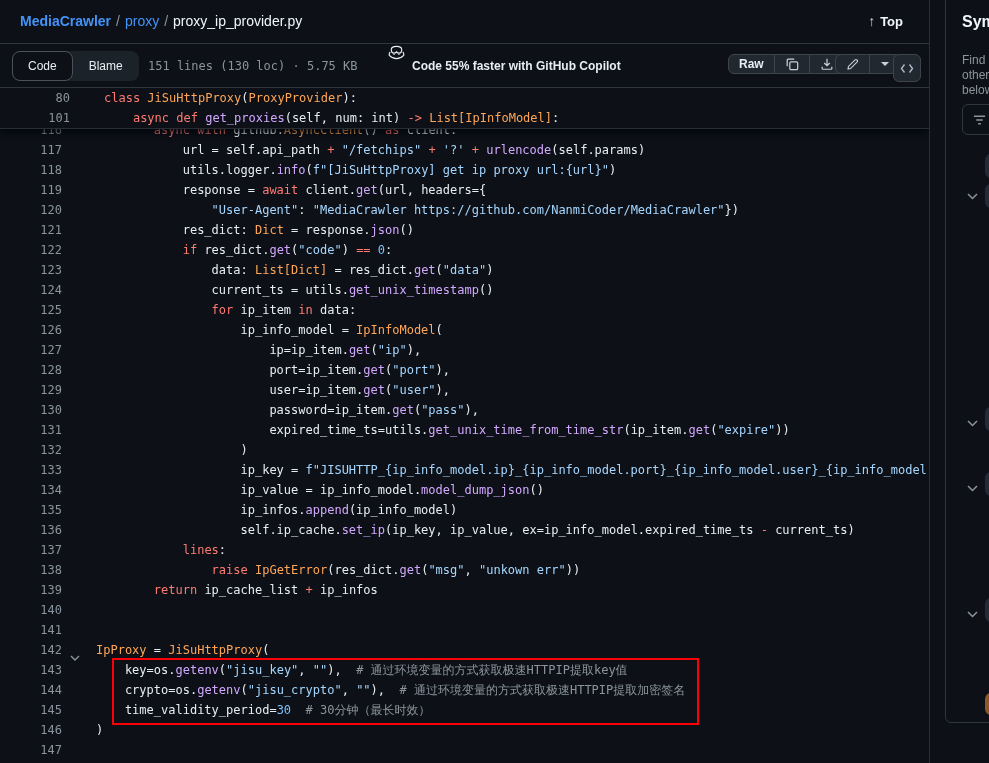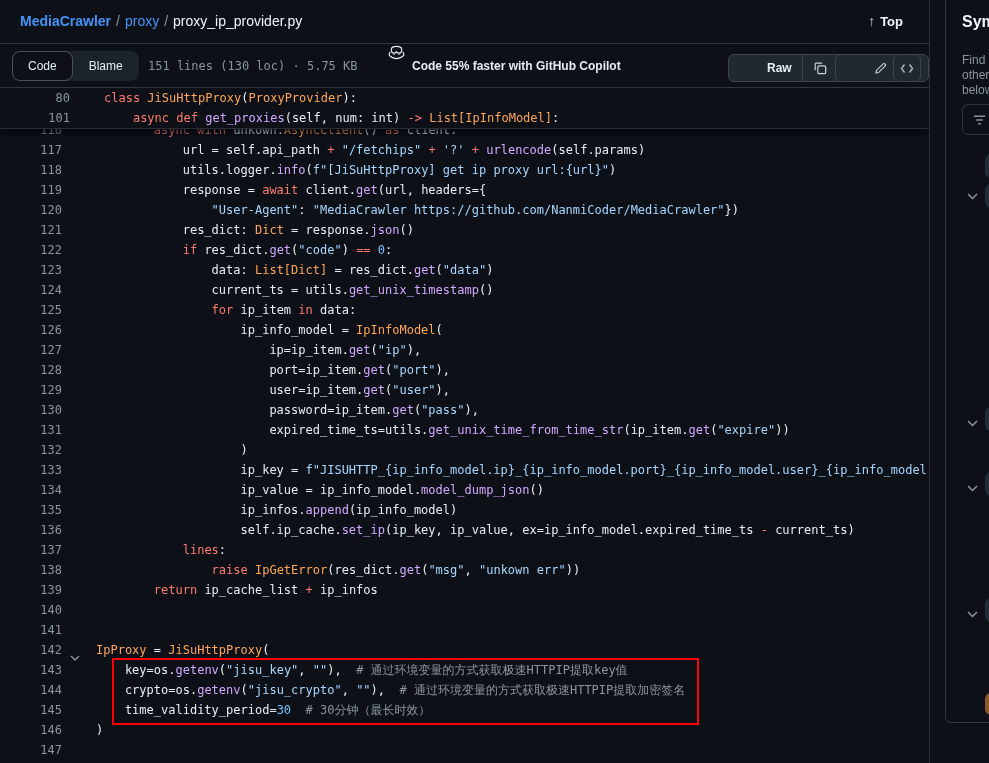--- a/index.html
+++ b/index.html
@@ -25,22 +25,22 @@
   .seg{position:absolute;left:12px;top:7px;height:30px;display:flex;
        background:#1c222a;border-radius:8px;}
   .seg-tab{padding:0 15px;line-height:28px;font-size:12px;color:#e6edf3;cursor:pointer;
            border:1px solid transparent;border-radius:8px;box-sizing:border-box;height:30px;}
   .seg-tab.active{background:#0d1117;border-color:#4a515a;font-weight:400;}
   .file-meta{position:absolute;left:148px;top:0;line-height:44px;font-size:12px;color:#8b949e;
              font-family:"DejaVu Sans Mono",monospace;}
   .copilot{position:absolute;left:388px;top:0;line-height:44px;font-size:12px;font-weight:700;
            color:#e6edf3;display:flex;align-items:flex-start;height:44px;}
   .copilot svg{margin-right:7px;}
-  .btn-group{position:absolute;top:10px;height:28px;display:flex;background:#212830;
-             border:1px solid #3d444d;border-radius:6px;box-sizing:border-box;overflow:hidden;padding-left:28px;}
+  .btn-group{position:absolute;top:10px;height:20px;display:flex;background:#212830;
+             border:1px solid #3d444d;border-radius:6px;box-sizing:border-box;overflow:hidden;}
   .btn-seg{display:flex;align-items:center;justify-content:center;cursor:pointer;
            border-right:1px solid #3d444d;padding:0 10px;font-size:12px;font-weight:600;color:#e6edf3;}
   .btn-seg:last-child{border-right:none;}
   .icon-btn{position:absolute;top:10px;width:28px;height:28px;background:#212830;
             border:1px solid #3d444d;border-radius:6px;box-sizing:border-box;cursor:pointer;
             display:flex;align-items:center;justify-content:center;}
   
   .code-area{position:absolute;left:0;top:88px;width:929px;bottom:0;overflow:hidden;
              font-family:"DejaVu Sans Mono",monospace;font-size:12px;}
   .code-lines{position:absolute;left:0;top:32px;right:0;}
@@ -122,21 +122,21 @@
     </div>
     <div class="icon-btn" style="left:893px;">
       <svg width="14" height="11" viewBox="0 0 14 11" fill="none" stroke="#aeb7c1" stroke-width="1.4">
           <path d="M4.5 1.5 1.5 5.5l3 4M9.5 1.5l3 4-3 4"></path>
         </svg>
     </div>
   </div>
 
   <div class="code-area">
     <div class="code-lines" id="code-lines">
-        <div class="row"><span class="ln">116</span><span class="toks"><span class="t-p">        </span><span class="t-k">async</span><span class="t-p"> </span><span class="t-k">with</span><span class="t-p"> unkown.</span><span class="t-o">AsyncClient</span><span class="t-p">() </span><span class="t-k">as</span><span class="t-p"> client:</span></span></div>
+        <div class="row"><span class="ln">116</span><span class="toks"><span class="t-p">        </span><span class="t-k">async</span><span class="t-p"> </span><span class="t-k">with</span><span class="t-p"> github.</span><span class="t-o">AsyncClient</span><span class="t-p">() </span><span class="t-k">as</span><span class="t-p"> client:</span></span></div>
         <div class="row"><span class="ln">117</span><span class="toks"><span class="t-p">            url = self.api_path </span><span class="t-k">+</span><span class="t-p"> </span><span class="t-s">"/fetchips"</span><span class="t-p"> </span><span class="t-k">+</span><span class="t-p"> </span><span class="t-s">'?'</span><span class="t-p"> </span><span class="t-k">+</span><span class="t-p"> </span><span class="t-f">urlencode</span><span class="t-p">(self.params)</span></span></div>
         <div class="row"><span class="ln">118</span><span class="toks"><span class="t-p">            utils.logger.</span><span class="t-f">info</span><span class="t-p">(</span><span class="t-s">f"[JiSuHttpProxy] get ip proxy url:{url}"</span><span class="t-p">)</span></span></div>
         <div class="row"><span class="ln">119</span><span class="toks"><span class="t-p">            response = </span><span class="t-k">await</span><span class="t-p"> client.</span><span class="t-f">get</span><span class="t-p">(url, headers={</span></span></div>
         <div class="row"><span class="ln">120</span><span class="toks"><span class="t-p">                </span><span class="t-s">"User-Agent"</span><span class="t-p">: </span><span class="t-s">"MediaCrawler https://github.com/NanmiCoder/MediaCrawler"</span><span class="t-p">})</span></span></div>
         <div class="row"><span class="ln">121</span><span class="toks"><span class="t-p">            res_dict: </span><span class="t-o">Dict</span><span class="t-p"> = response.</span><span class="t-f">json</span><span class="t-p">()</span></span></div>
         <div class="row"><span class="ln">122</span><span class="toks"><span class="t-p">            </span><span class="t-k">if</span><span class="t-p"> res_dict.</span><span class="t-f">get</span><span class="t-p">(</span><span class="t-s">"code"</span><span class="t-p">) </span><span class="t-k">==</span><span class="t-p"> </span><span class="t-n">0</span><span class="t-p">:</span></span></div>
         <div class="row"><span class="ln">123</span><span class="toks"><span class="t-p">                data: </span><span class="t-o">List[Dict]</span><span class="t-p"> = res_dict.</span><span class="t-f">get</span><span class="t-p">(</span><span class="t-s">"data"</span><span class="t-p">)</span></span></div>
         <div class="row"><span class="ln">124</span><span class="toks"><span class="t-p">                current_ts = utils.</span><span class="t-f">get_unix_timestamp</span><span class="t-p">()</span></span></div>
         <div class="row"><span class="ln">125</span><span class="toks"><span class="t-p">                </span><span class="t-k">for</span><span class="t-p"> ip_item </span><span class="t-k">in</span><span class="t-p"> data:</span></span></div>
         <div class="row"><span class="ln">126</span><span class="toks"><span class="t-p">                    ip_info_model = </span><span class="t-o">IpInfoModel</span><span class="t-p">(</span></span></div>

